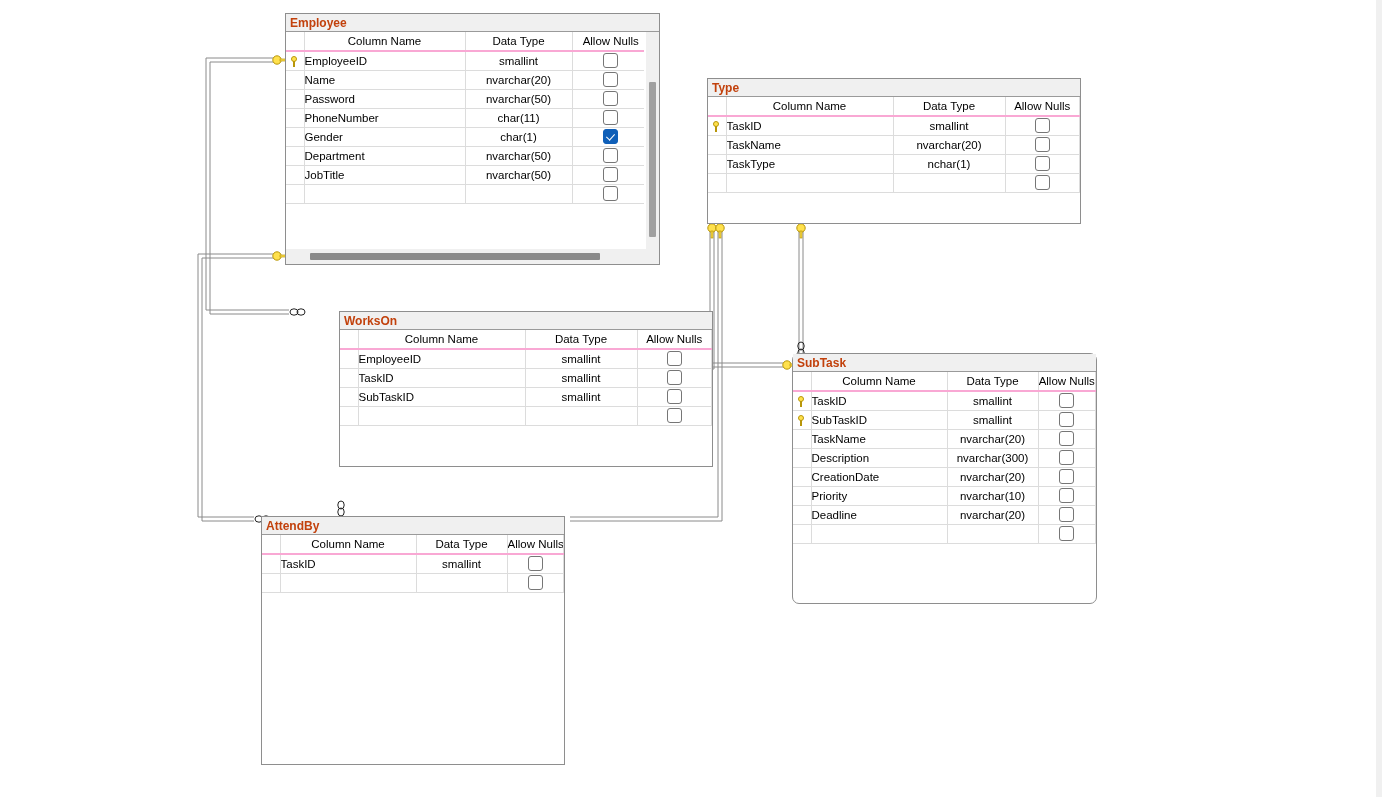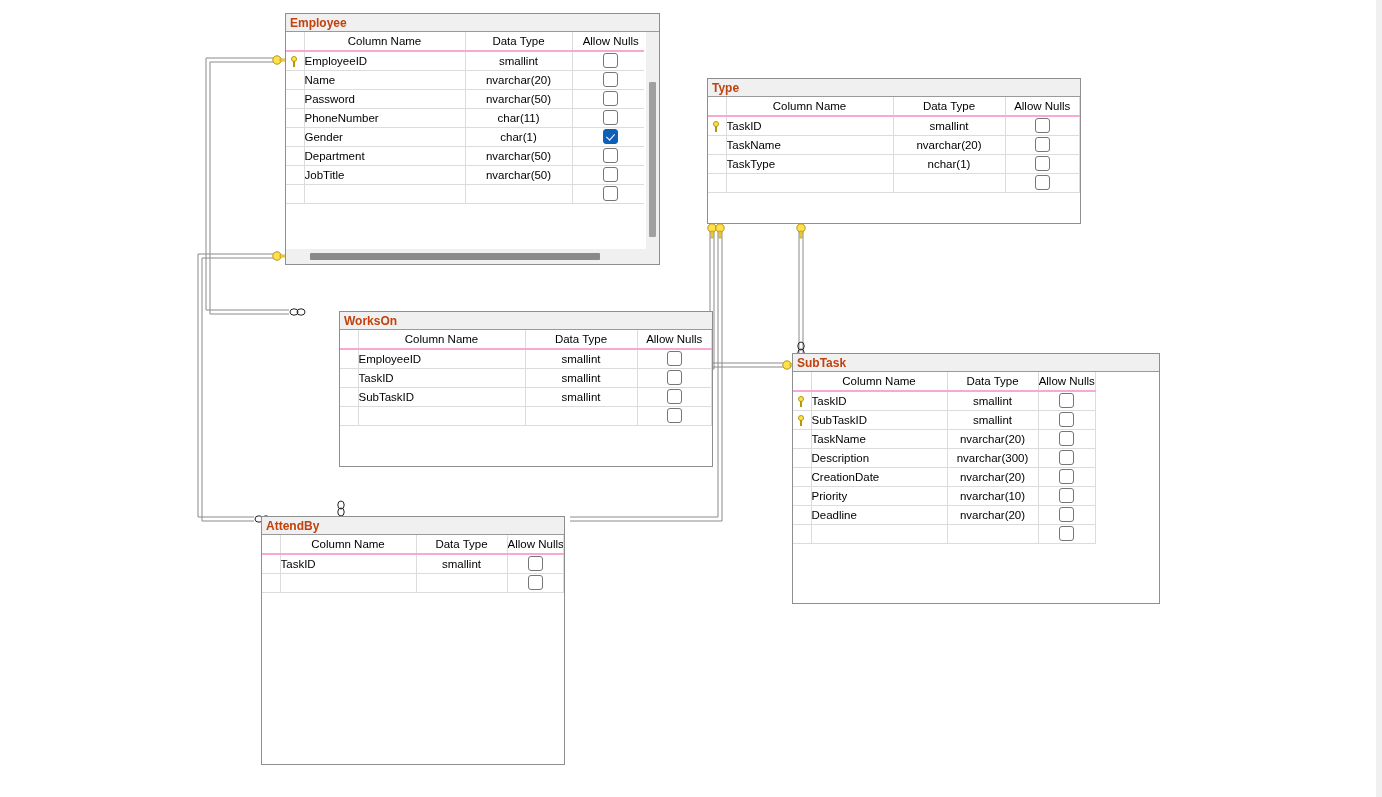--- a/index.html
+++ b/index.html
@@ -420,21 +420,21 @@
               <tr class="blank-row">
                 <td class="c-key"></td>
                 <td class="c-name"></td>
                 <td class="c-type"></td>
                 <td class="c-null"><span class="cbx"></span></td>
               </tr>
             </tbody>
           </table>
         </div>
       </div>
-      <div class="tbl" style="left: 792px; top: 353px; width: 368px; height: 251px;">
+      <div class="tbl" style="left: 792px; top: 353px; width: 305px; height: 251px; border-radius: 7px;">
         <div class="tbl-title">SubTask</div>
         <div class="grid-wrap" style="width: 303px; height: 230px;">
           <table class="grid" style="width: 303px;">
             <thead>
               <tr>
                 <th class="c-key"></th>
                 <th class="c-name" style="width: 136px;">Column Name</th>
                 <th class="c-type" style="width: 91px;">Data Type</th>
                 <th class="c-null">Allow Nulls</th>
               </tr>

